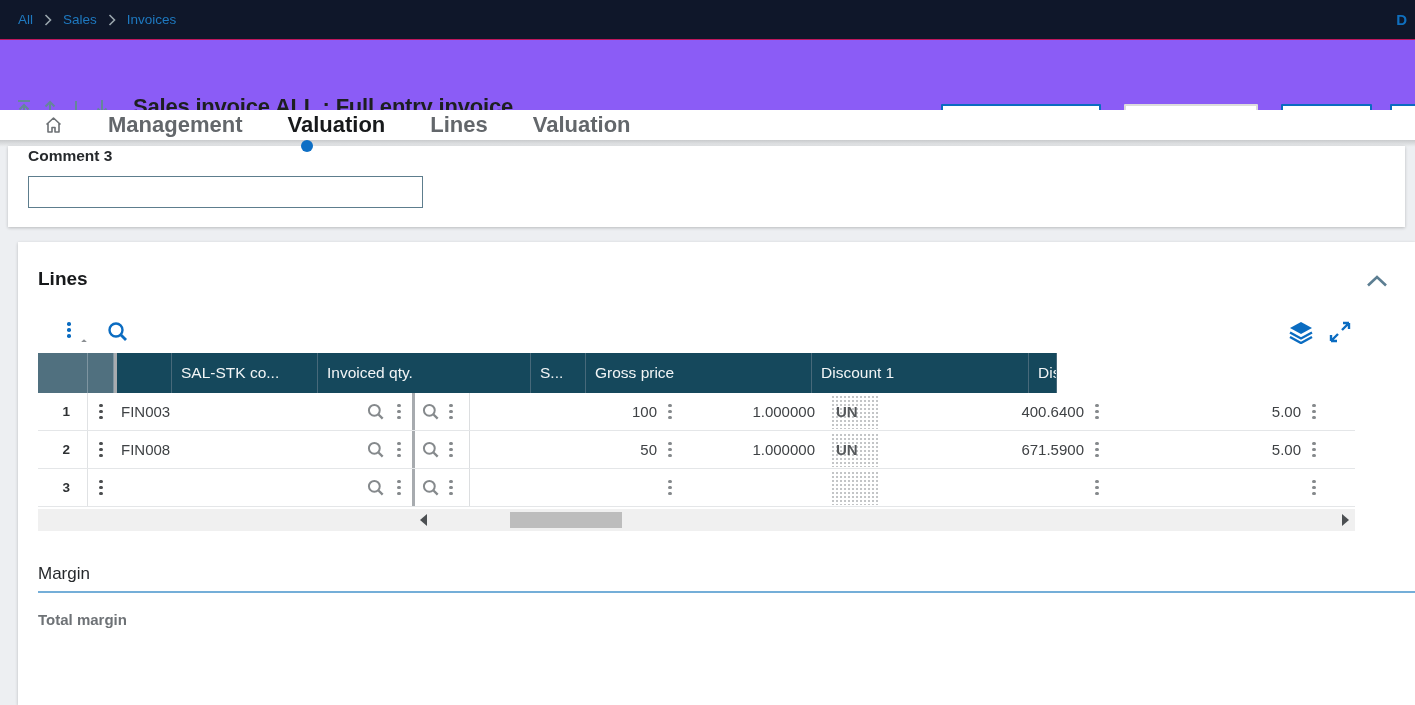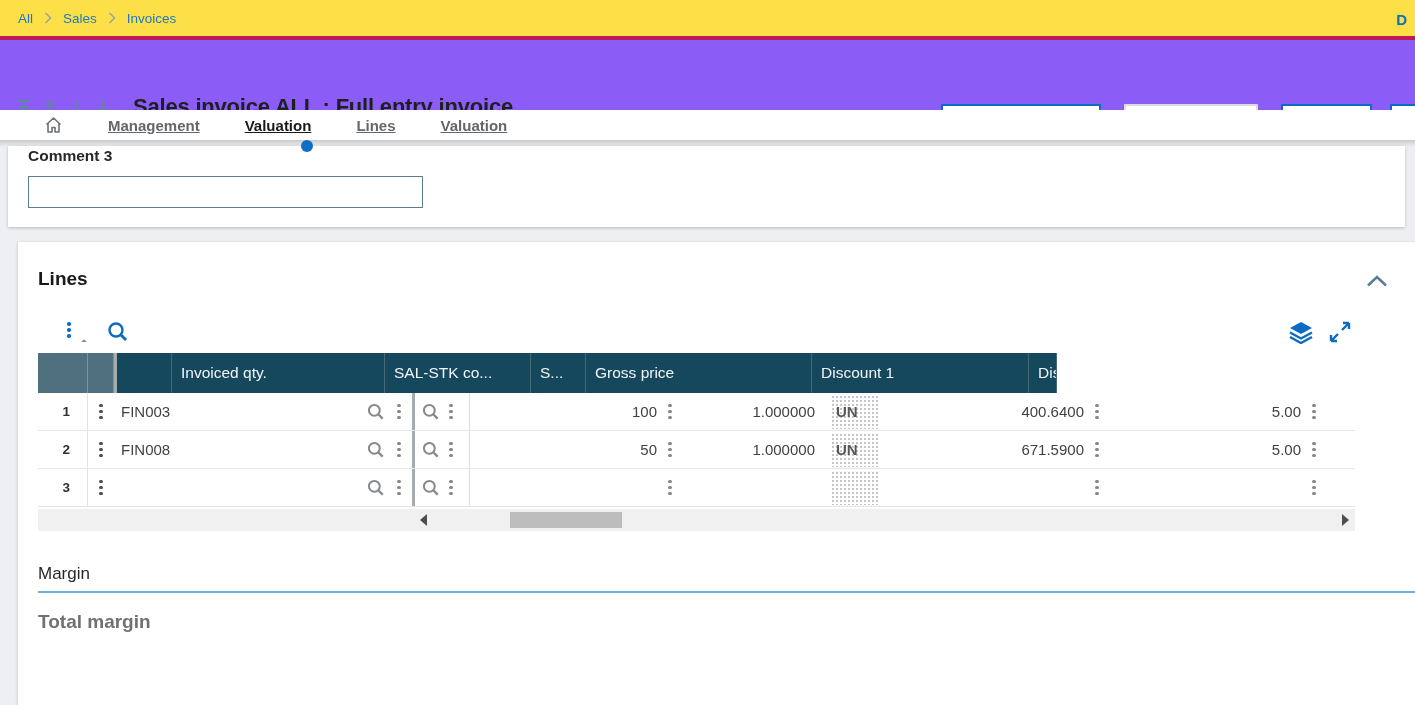--- a/index.html
+++ b/index.html
@@ -2,21 +2,21 @@
 <html><head>
 <meta charset="utf-8">
 <style>
   * { margin:0; padding:0; box-sizing:border-box; }
   html,body { width:1415px; height:705px; overflow:hidden; }
   body { font-family:"Liberation Sans","DejaVu Sans",sans-serif; background:#edeff2; }
   #app { position:relative; width:1415px; height:705px; }
 
   
   .breadcrumb-bar{ position:absolute; left:0; top:0; width:1415px; height:40px;
-    background:#fde047; border-bottom:4px solid #be185d; display:flex; align-items:center;
+    background:#0f172a; border-bottom:1px solid #be185d; display:flex; align-items:center;
     padding:0 10px 0 18px; }
   .crumb{ color:#1e79c0; font-size:13.5px; cursor:pointer; }
   .crumb-sep{ margin:0 11px; display:inline-flex; }
   .bc-right{ position:absolute; right:8px; top:11px; color:#0f6fbe; font-weight:bold; font-size:15px; }
 
   
   .title-bar{ position:absolute; left:0; top:40px; width:1415px; height:70px; background:#8b5cf6; }
   .nav-arrows{ position:absolute; left:14px; top:58px; display:flex; gap:7px; }
   .nav-arrow{ width:19px; height:22px; display:flex; align-items:center; justify-content:center; cursor:pointer; }
   .page-title{ position:absolute; left:133px; top:54px; font-size:22px; font-weight:bold;
@@ -25,21 +25,21 @@
     color:#0b6cc1; font-weight:bold; font-size:16px; font-family:inherit; cursor:pointer; border-radius:1px; }
   .btn.disabled{ border-color:#dcdcdc; color:#b9bcbe; cursor:default; }
   .btn-open{ left:941px; width:160px; }
   .btn-payment{ left:1124px; width:134px; }
   .btn-post{ left:1281px; width:91px; }
   .btn-partial{ left:1390px; width:90px; }
 
   
   .tab-bar{ position:absolute; left:0; top:110px; width:1415px; height:30px; background:#fff;
     display:flex; align-items:center; padding-left:44px; gap:45px; }
-  .tab{ font-size:15px; font-weight:bold; color:#63676b; cursor:pointer; white-space:nowrap;text-decoration:underline; }
+  .tab{ font-size:22px; font-weight:bold; color:#63676b; cursor:pointer; white-space:nowrap; }
   .tab.active{ color:#17191b; }
   .tab-home{ display:flex; align-items:center; cursor:pointer; }
   .tab-shadow{ position:absolute; left:0; top:140px; width:1415px; height:7px;
     background:linear-gradient(#c9cbcd,#eef0f2); }
   .tab-dot{ position:absolute; left:301px; top:140px; width:12px; height:12px; border-radius:50%;
     background:#0e6fc5; z-index:5; }
 
   
   .card{ position:absolute; background:#fff; box-shadow:0 1px 3px rgba(0,0,0,0.22); }
   .card-comment{ left:8px; top:146px; width:1397px; height:81px; }
@@ -100,21 +100,21 @@
   .hs-left{ position:absolute; left:382px; top:5px; width:0; height:0;
     border-top:6px solid transparent; border-bottom:6px solid transparent; border-right:7px solid #4c4f52; cursor:pointer; }
   .hs-right{ position:absolute; left:1304px; top:5px; width:0; height:0;
     border-top:6px solid transparent; border-bottom:6px solid transparent; border-left:7px solid #4c4f52; cursor:pointer; }
   .hs-thumb{ position:absolute; left:472px; top:3px; width:112px; height:16px; background:#bdbdbd; cursor:grab; }
 
   
   .margin-title{ position:absolute; left:20px; top:322px; font-size:17px; color:#26292c; }
   .margin-rule{ position:absolute; left:20px; top:349px; width:1377px; height:0;
     border-top:2px solid #74aed8; }
-  .margin-label{ position:absolute; left:20px; top:369px; font-size:19px; font-weight:bold; color:#6e7276; }
+  .margin-label{ position:absolute; left:20px; top:369px; font-size:15px; font-weight:bold; color:#6e7276; }
   .margin-input{ position:absolute; left:20px; top:401px; width:230px; height:33px;
     border:1px solid #c8cacc; background:#fff; font-family:inherit; font-size:16px; color:#94989b;
     text-align:right; padding:0 10px; }
 
   svg{ display:block; }
 </style>
 </head>
 <body>
 
 <div id="app">
@@ -220,25 +220,25 @@
           </svg>
       </span>
     </div>
 
     <div class="grid">
       <div class="grow ghead">
         <div class="gcell c-num hz-light"></div>
         <div class="gcell c-handle hz-light"></div>
         <div class="gcell c-div"></div>
         <div class="gcell c-action hz-dark"></div>
+        <div class="gcell c-conv hz-dark">
+            <span class="hlabel">SAL-STK co...</span>
+          </div>
         <div class="gcell c-qty hz-dark">
             <span class="hlabel">Invoiced qty.</span>
-          </div>
-        <div class="gcell c-conv hz-dark">
-            <span class="hlabel">SAL-STK co...</span>
           </div>
         <div class="gcell c-unit hz-dark">
             <span class="hlabel">S...</span>
           </div>
         <div class="gcell c-gross hz-dark">
             <span class="hlabel">Gross price</span>
           </div>
         <div class="gcell c-disc1 hz-dark">
             <span class="hlabel">Discount 1</span>
           </div>

